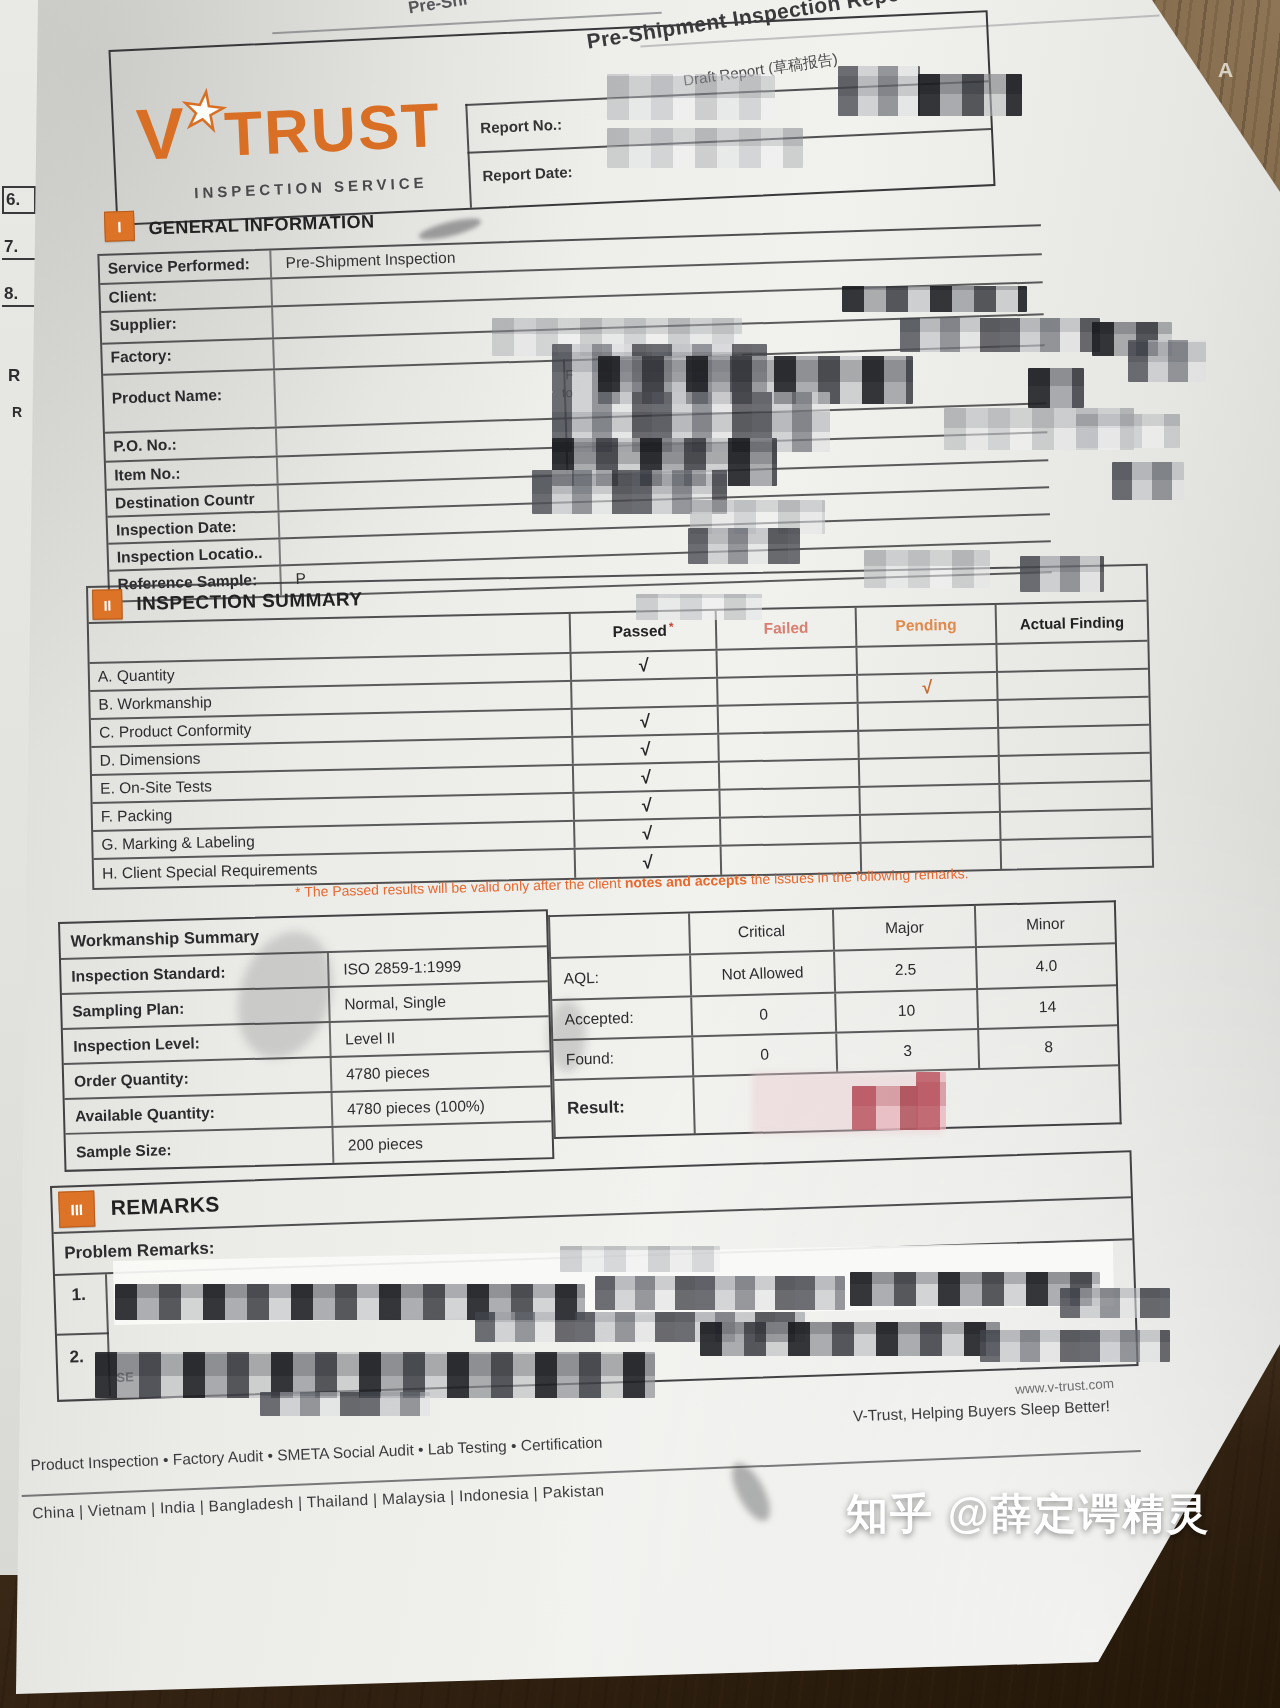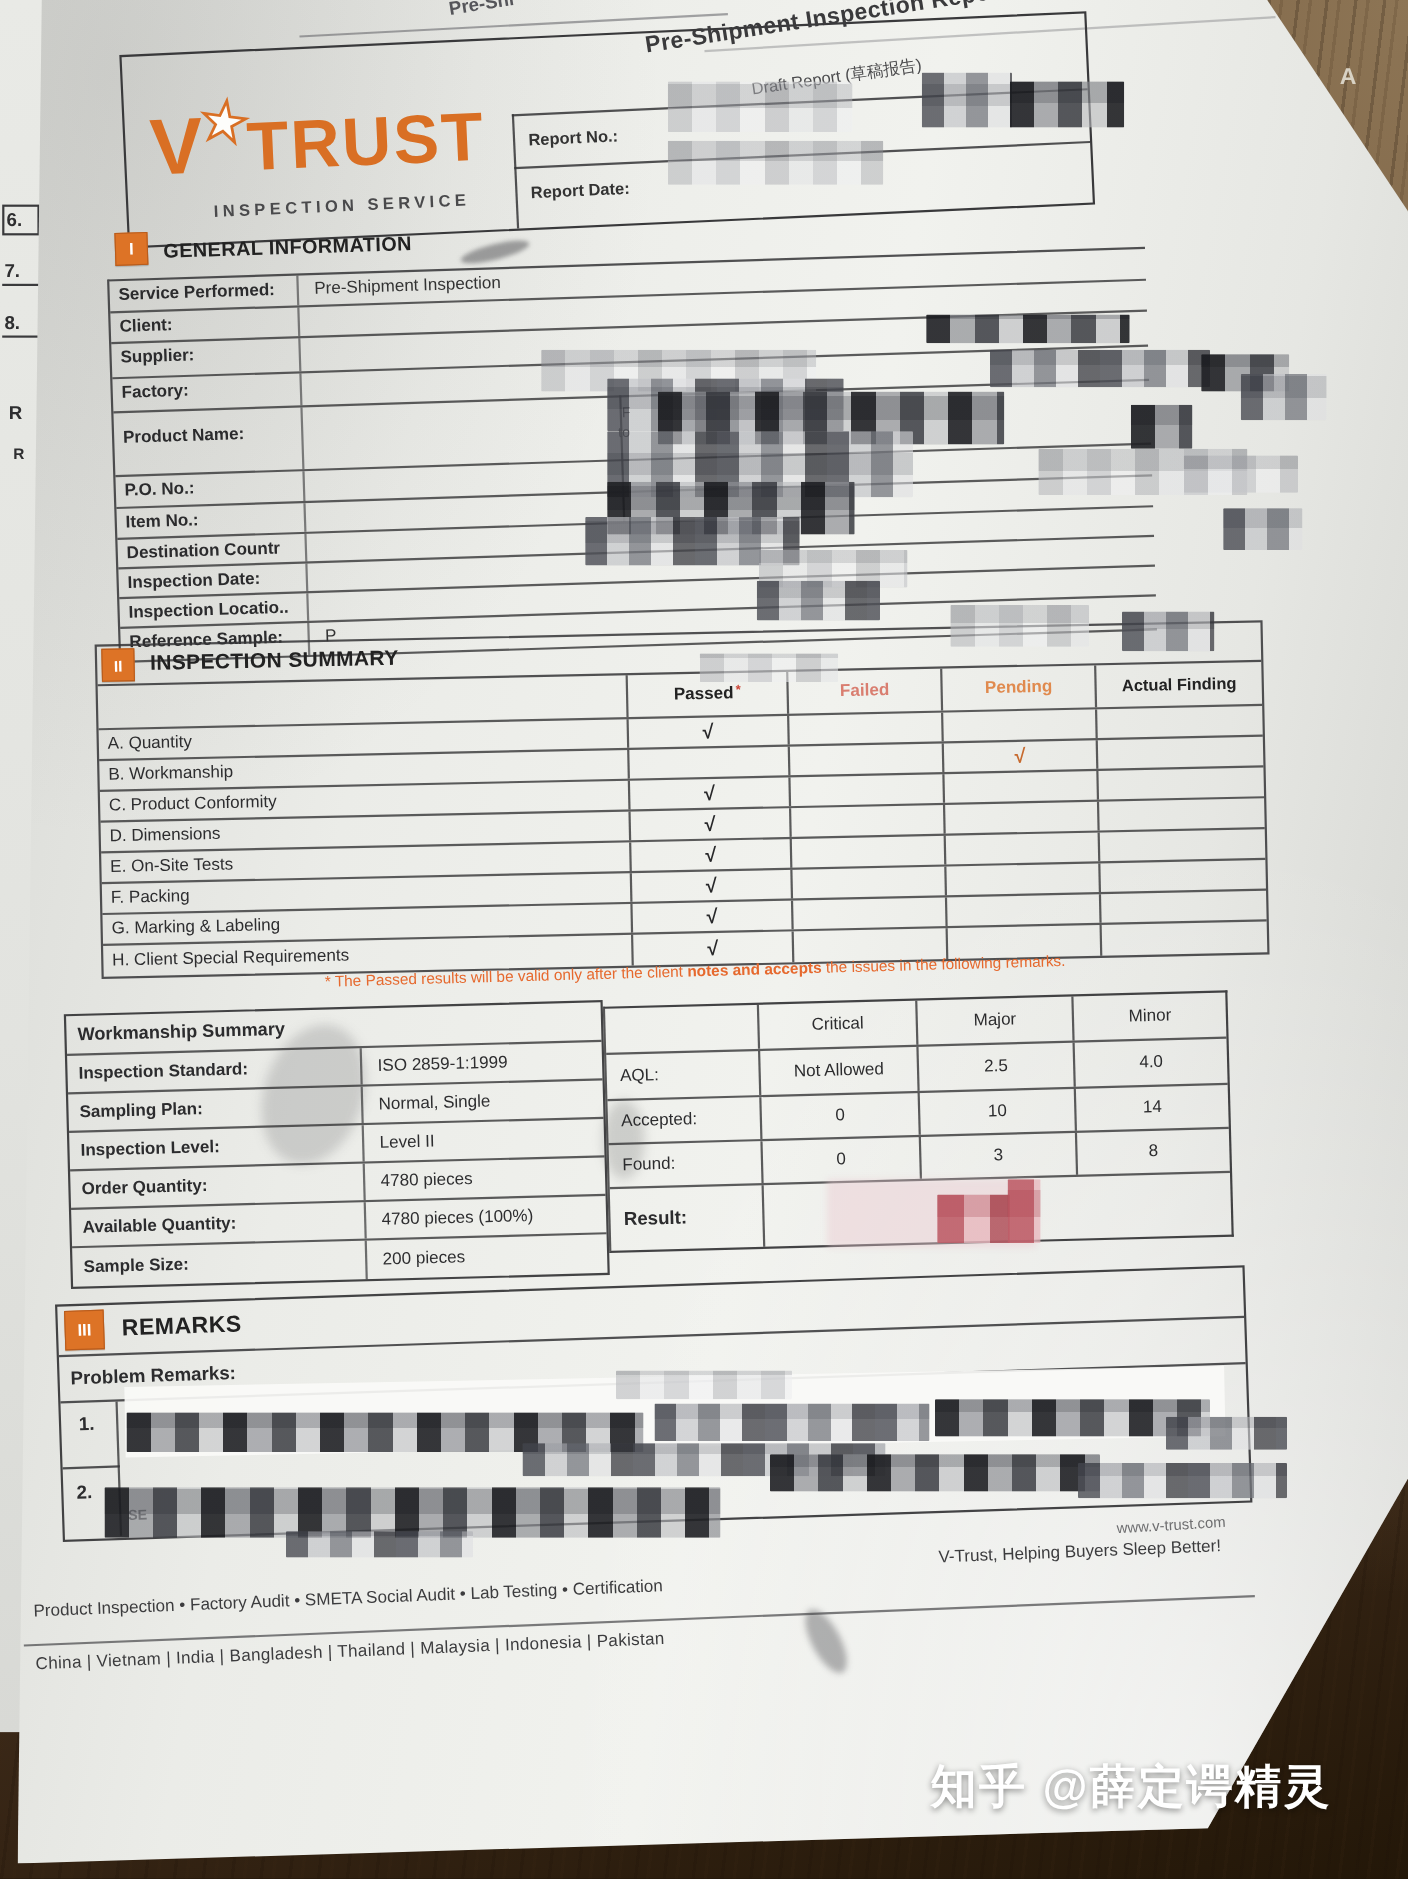--- a/index.html
+++ b/index.html
@@ -108,21 +108,21 @@
   .rem-num{position:absolute;font-weight:700;font-size:17px;color:#2c2c2e;}
   .rem-sheet{position:absolute;left:58px;top:-6px;width:1000px;height:64px;background:rgba(250,250,247,.92);transform:rotate(.8deg);}
   
   .foot{position:absolute;left:0;top:1392px;width:1280px;z-index:2;transform:rotate(-2.3deg);transform-origin:50% 0;color:#3c3c3e;}
   .foot-web{position:absolute;left:1015px;top:4px;font-size:13.5px;color:#6e6e70;transform:rotate(-1.2deg);}
   .foot-services{position:absolute;left:28px;top:40px;font-size:15.5px;}
   .foot-slogan{position:absolute;left:852px;top:24px;font-size:15.5px;}
   .foot-line{position:absolute;left:18px;top:78px;width:1120px;height:2px;background:rgba(70,70,72,.7);}
   .foot-countries{position:absolute;left:28px;top:88px;font-size:15.5px;letter-spacing:.3px;}
   
-  .wm{position:absolute;left:846px;top:1596px;z-index:5;color:#fff;font-size:42px;font-weight:700;
+  .wm{position:absolute;left:846px;top:1486px;z-index:5;color:#fff;font-size:42px;font-weight:700;
     letter-spacing:2px;text-shadow:0 2px 6px rgba(0,0,0,.45);}
   
   .mz{position:absolute;z-index:3;border-radius:1px;}
   .mz.light{background-image:
     repeating-linear-gradient(90deg, rgba(130,132,138,.35) 0 22px, rgba(200,202,206,.3) 22px 44px, rgba(160,162,168,.4) 44px 66px, rgba(216,217,221,.25) 66px 88px),
     repeating-linear-gradient(0deg, rgba(255,255,255,.4) 0 22px, rgba(140,142,148,.3) 22px 44px);}
   .mz.mid{background-image:
     repeating-linear-gradient(90deg, rgba(60,62,70,.75) 0 20px, rgba(172,174,180,.5) 20px 40px, rgba(95,98,106,.65) 40px 60px, rgba(206,207,211,.4) 60px 80px, rgba(45,46,52,.7) 80px 100px),
     repeating-linear-gradient(0deg, rgba(255,255,255,.3) 0 20px, rgba(112,114,120,.35) 20px 40px);}
   .mz.dark{background-image:

